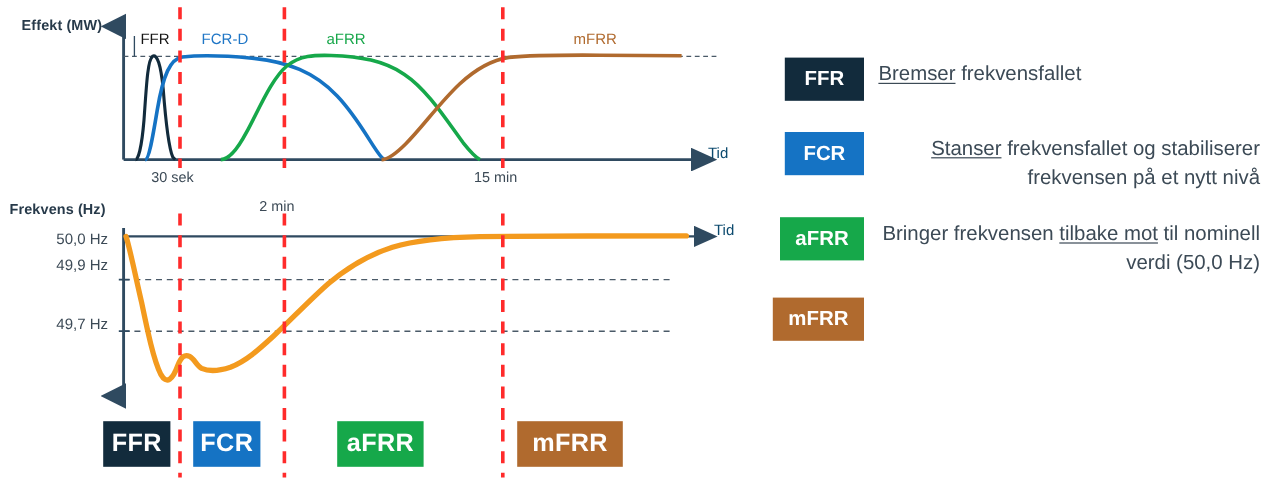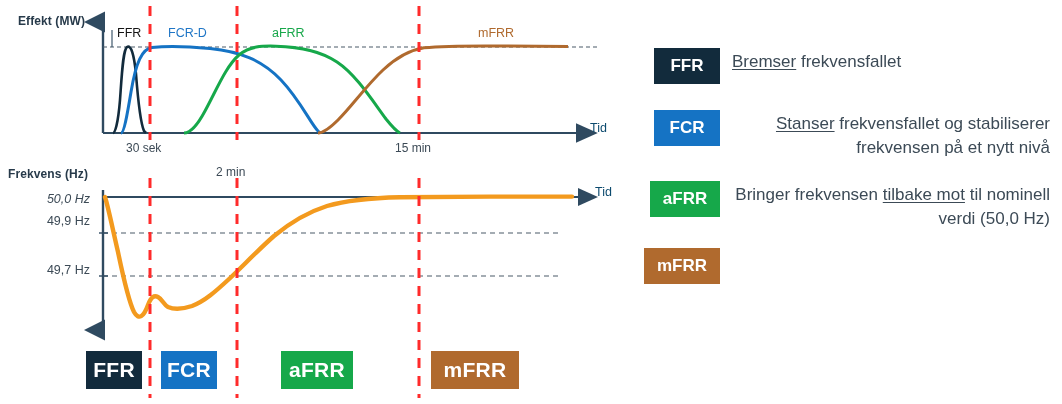--- a/index.html
+++ b/index.html
@@ -140,21 +140,21 @@
     <div class="axis-title" id="effekt-title">Effekt (MW)</div>
     <div class="axis-title" id="frekvens-title">Frekvens (Hz)</div>
 
     <div class="tid-label" id="tid-top">Tid</div>
     <div class="tid-label" id="tid-bottom">Tid</div>
 
     <div class="tick-x" style="left:126px;top:141px;">30 sek</div>
     <div class="tick-x" style="left:216px;top:141px;margin-top:24px;">2 min</div>
     <div class="tick-x" style="left:395px;top:141px;">15 min</div>
 
-    <div class="tick-y" style="left:14px;top:192px;font-style:italic;">50,0 Hz</div>
+    <div class="tick-y" style="left:14px;top:192px;">50,0 Hz</div>
     <div class="tick-y" style="left:14px;top:214px;">49,9 Hz</div>
     <div class="tick-y" style="left:14px;top:263px;">49,7 Hz</div>
 
     <div class="curve-label" id="lab-ffr">FFR</div>
     <div class="curve-label" id="lab-fcrd">FCR-D</div>
     <div class="curve-label" id="lab-afrr">aFRR</div>
     <div class="curve-label" id="lab-mfrr">mFRR</div>
 
     <div class="cat-box" id="cat-ffr">FFR</div>
     <div class="cat-box" id="cat-fcr">FCR</div>

